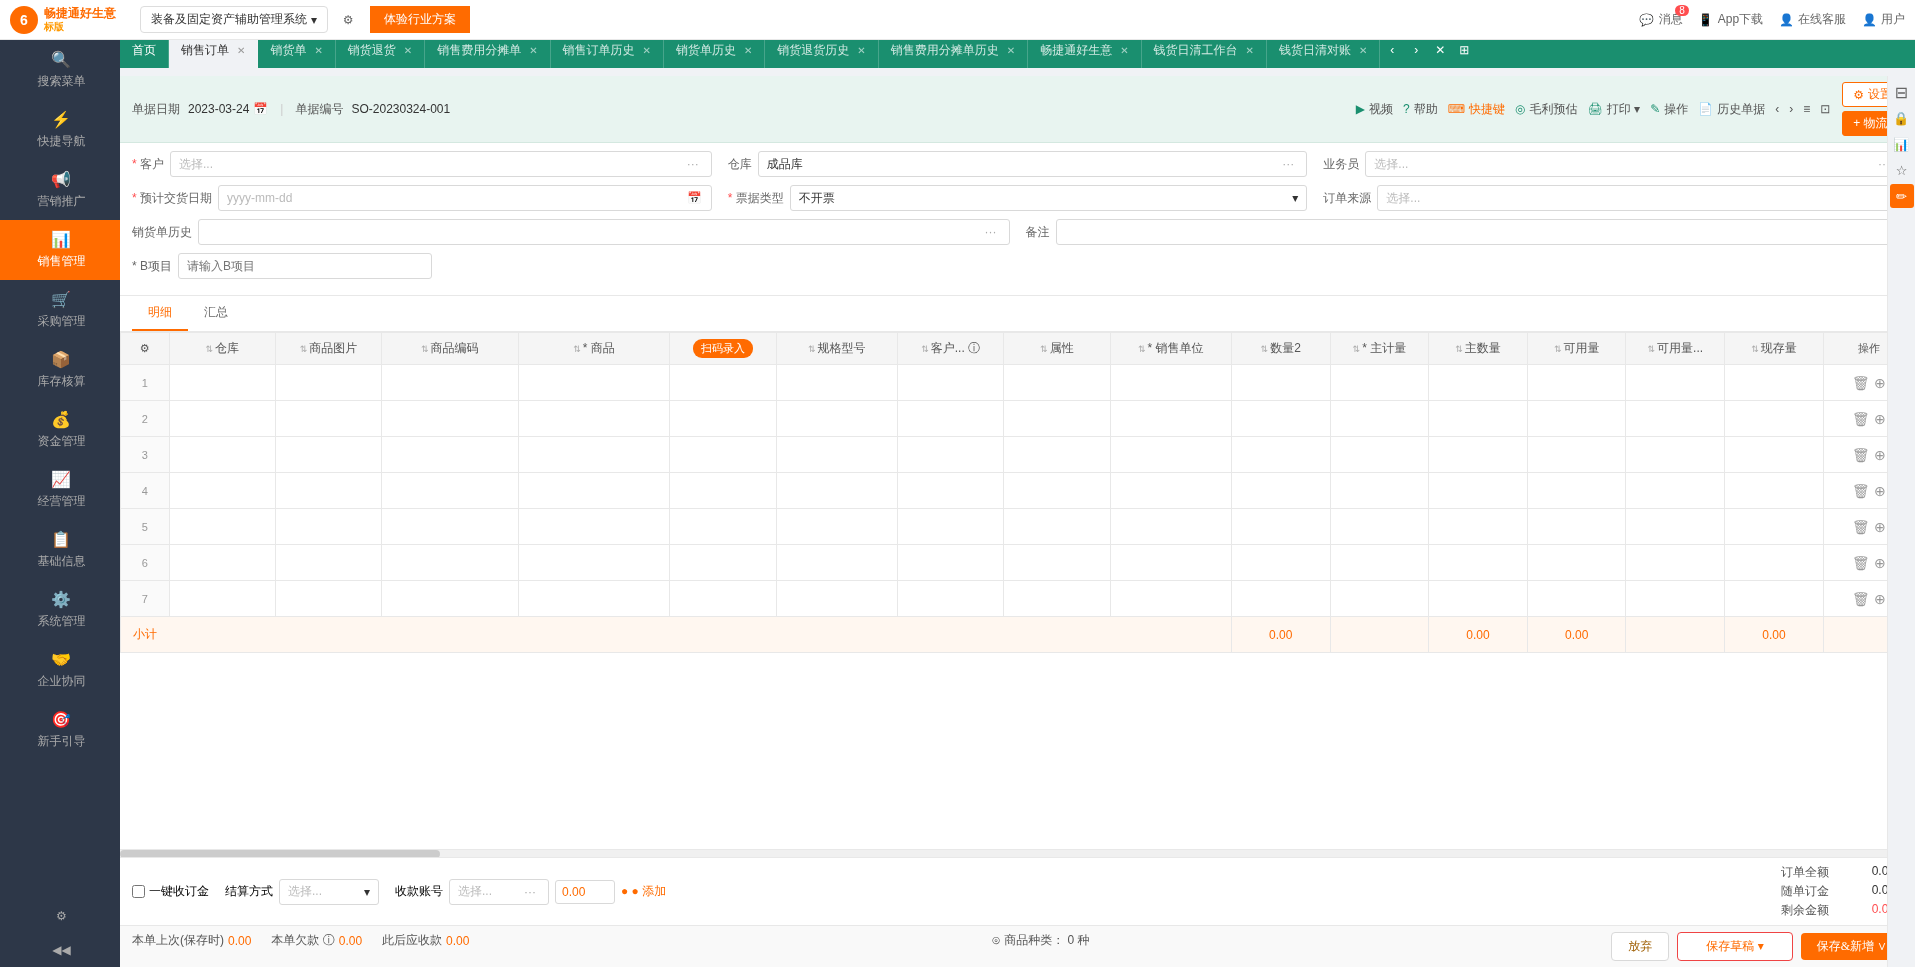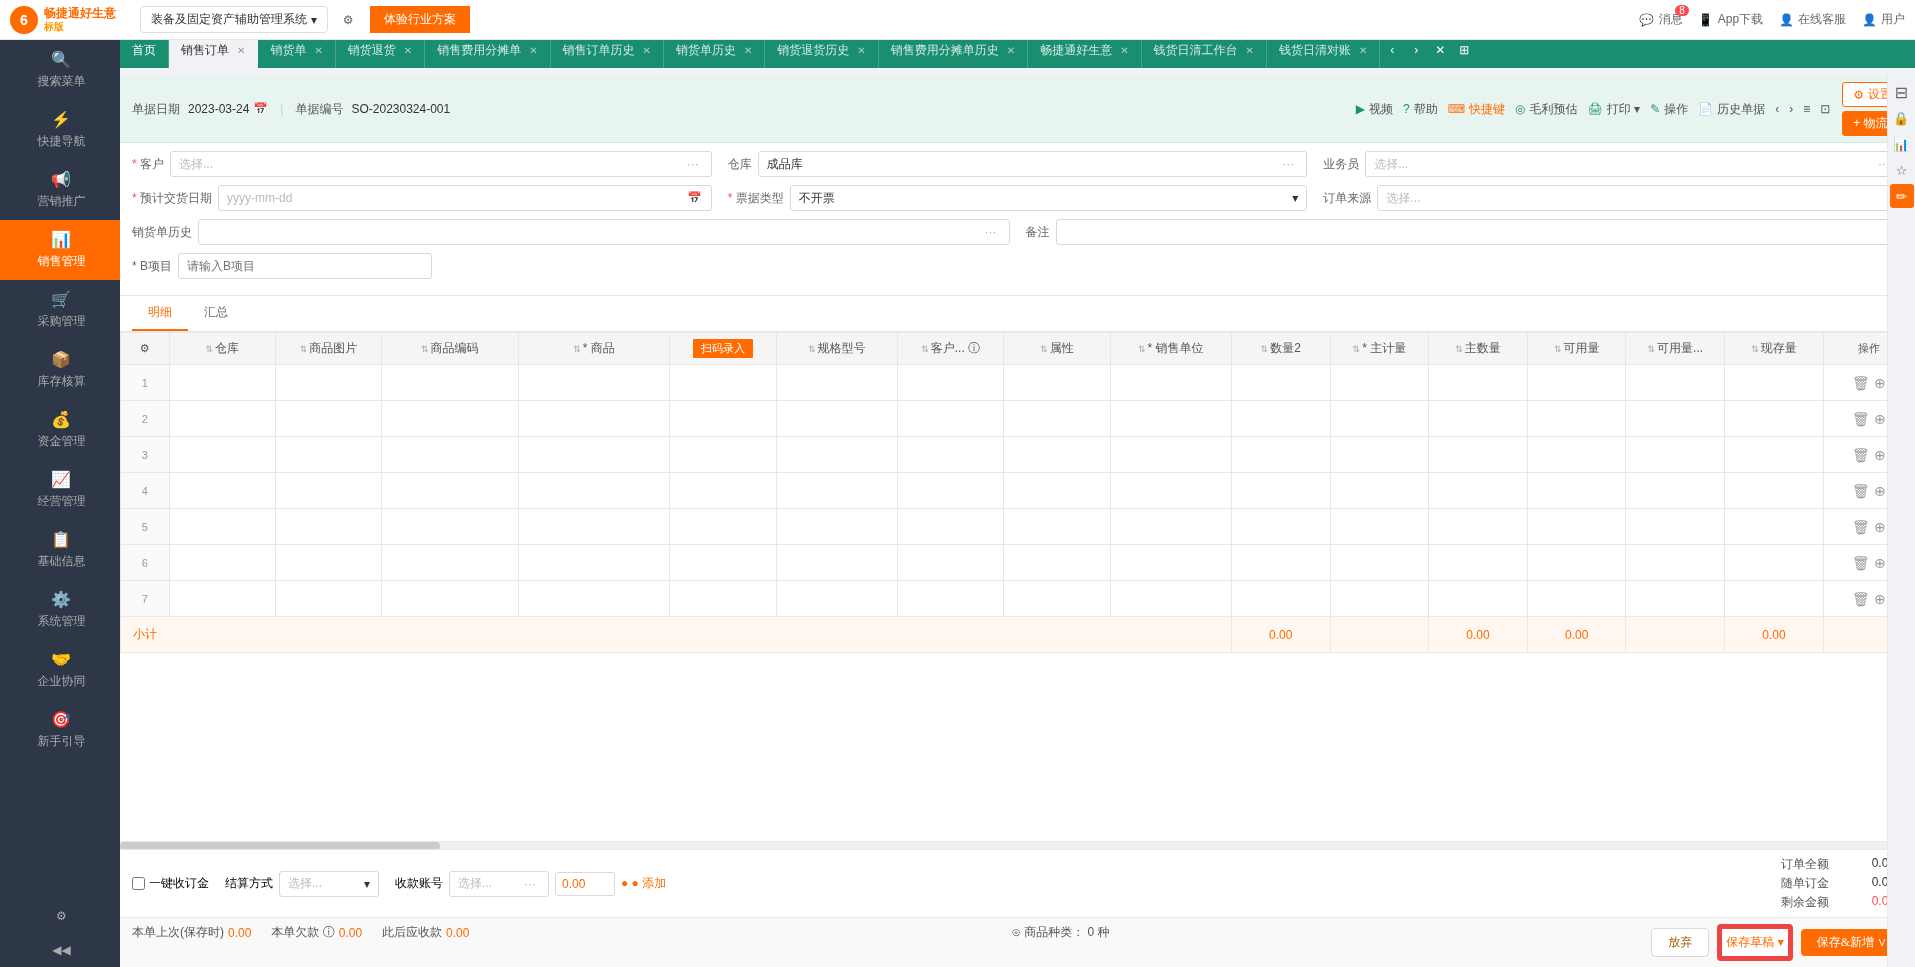--- a/index.html
+++ b/index.html
@@ -337,21 +337,21 @@
     .row-num {
       color: #999;
       font-size: 11px;
       background: #fafafa;
     }
     .scan-btn {
       background: #ff6b00;
       color: white;
       border: none;
       padding: 2px 8px;
-      border-radius: 1px;
+      border-radius: 9px;
       font-size: 11px;
       cursor: pointer;
     }
     .subtotal-row td {
       background: #fff7f0;
       font-weight: 500;
       color: #ff6b00;
     }
     .subtotal-label {
       color: #ff6b00;
@@ -453,24 +453,24 @@
     .btn-discard {
       border: 1px solid #d9d9d9;
       background: white;
       padding: 5px 16px;
       border-radius: 4px;
       cursor: pointer;
       font-size: 12px;
       color: #a16207;
     }
     .btn-save-draft {
-      border: 5px solid #ef4444;
+      border: 1px solid #ef4444;
       background: white;
       color: #ff6b00;
-      padding: 5px 4px;
+      padding: 5px 28px;
       border-radius: 4px;
       cursor: pointer;
       font-size: 12px;
     }
     .btn-save-new {
       background: #ff6b00;
       color: white;
       border: none;
       padding: 5px 16px;
       border-radius: 4px;

